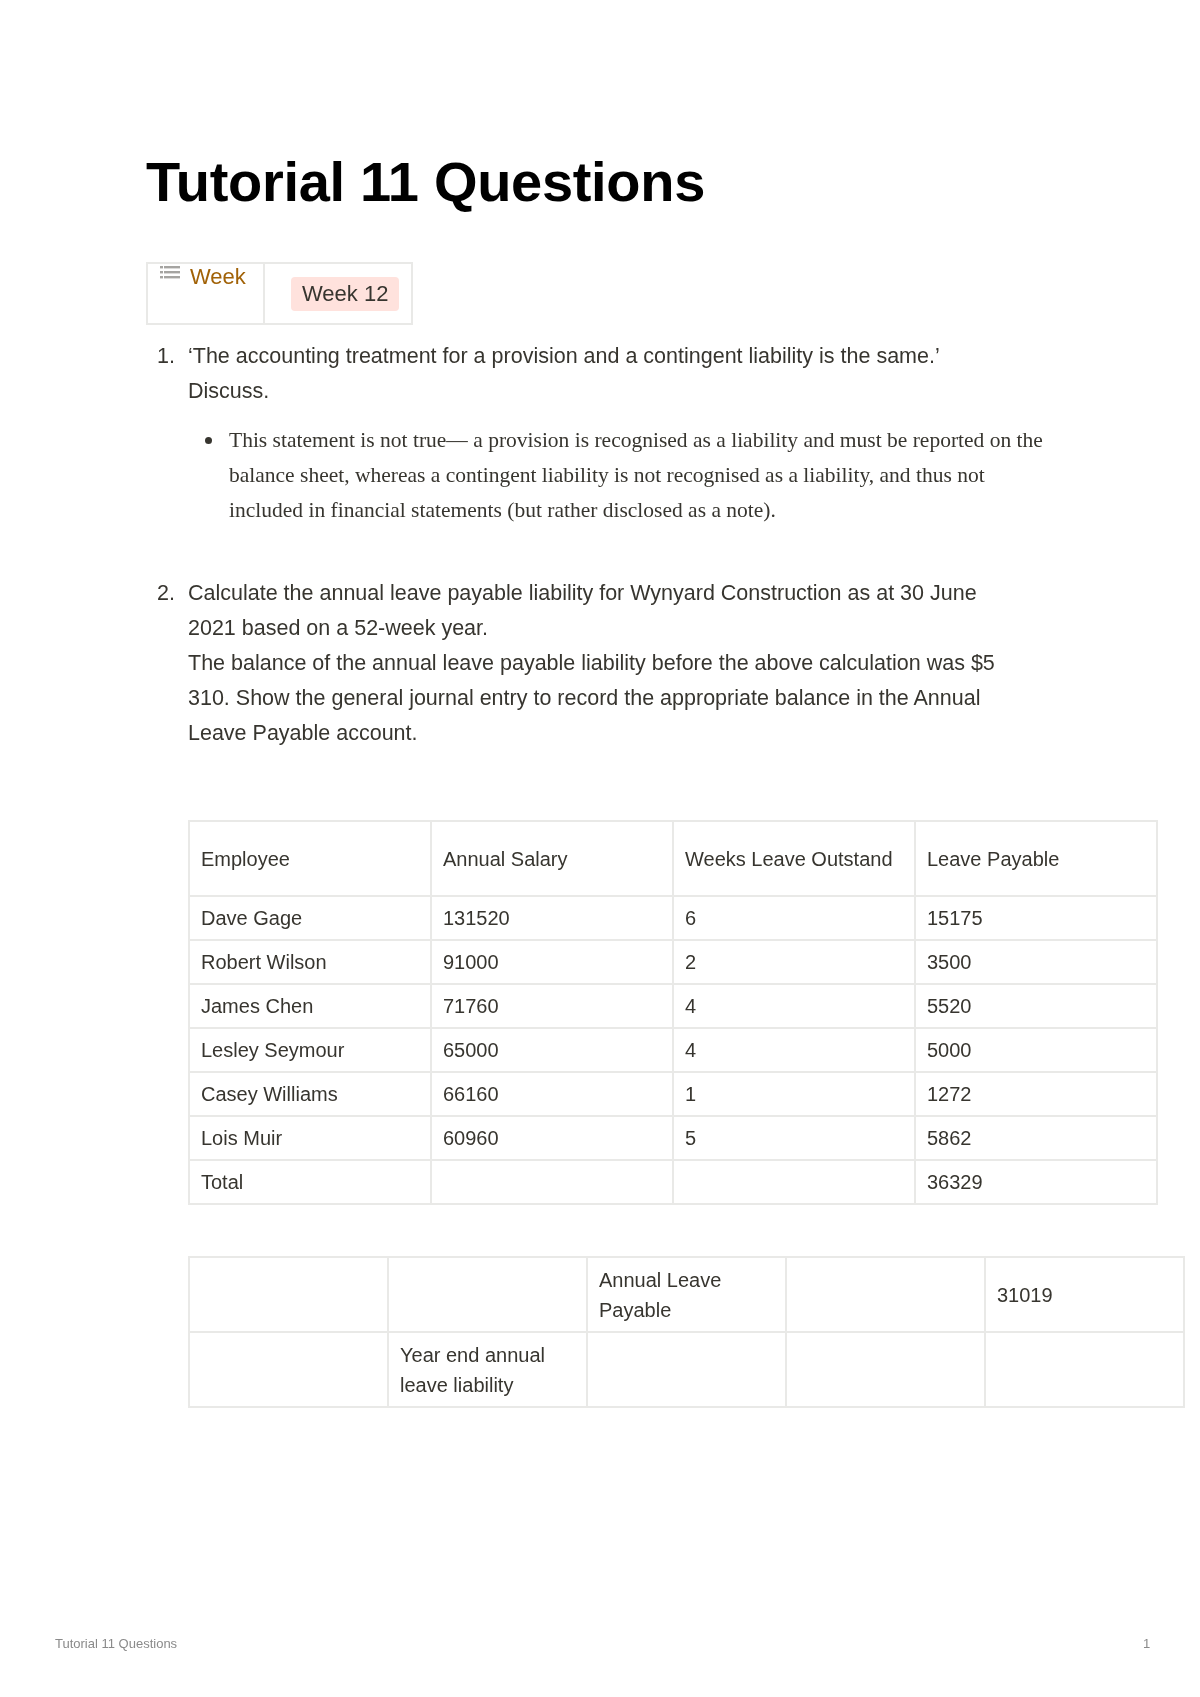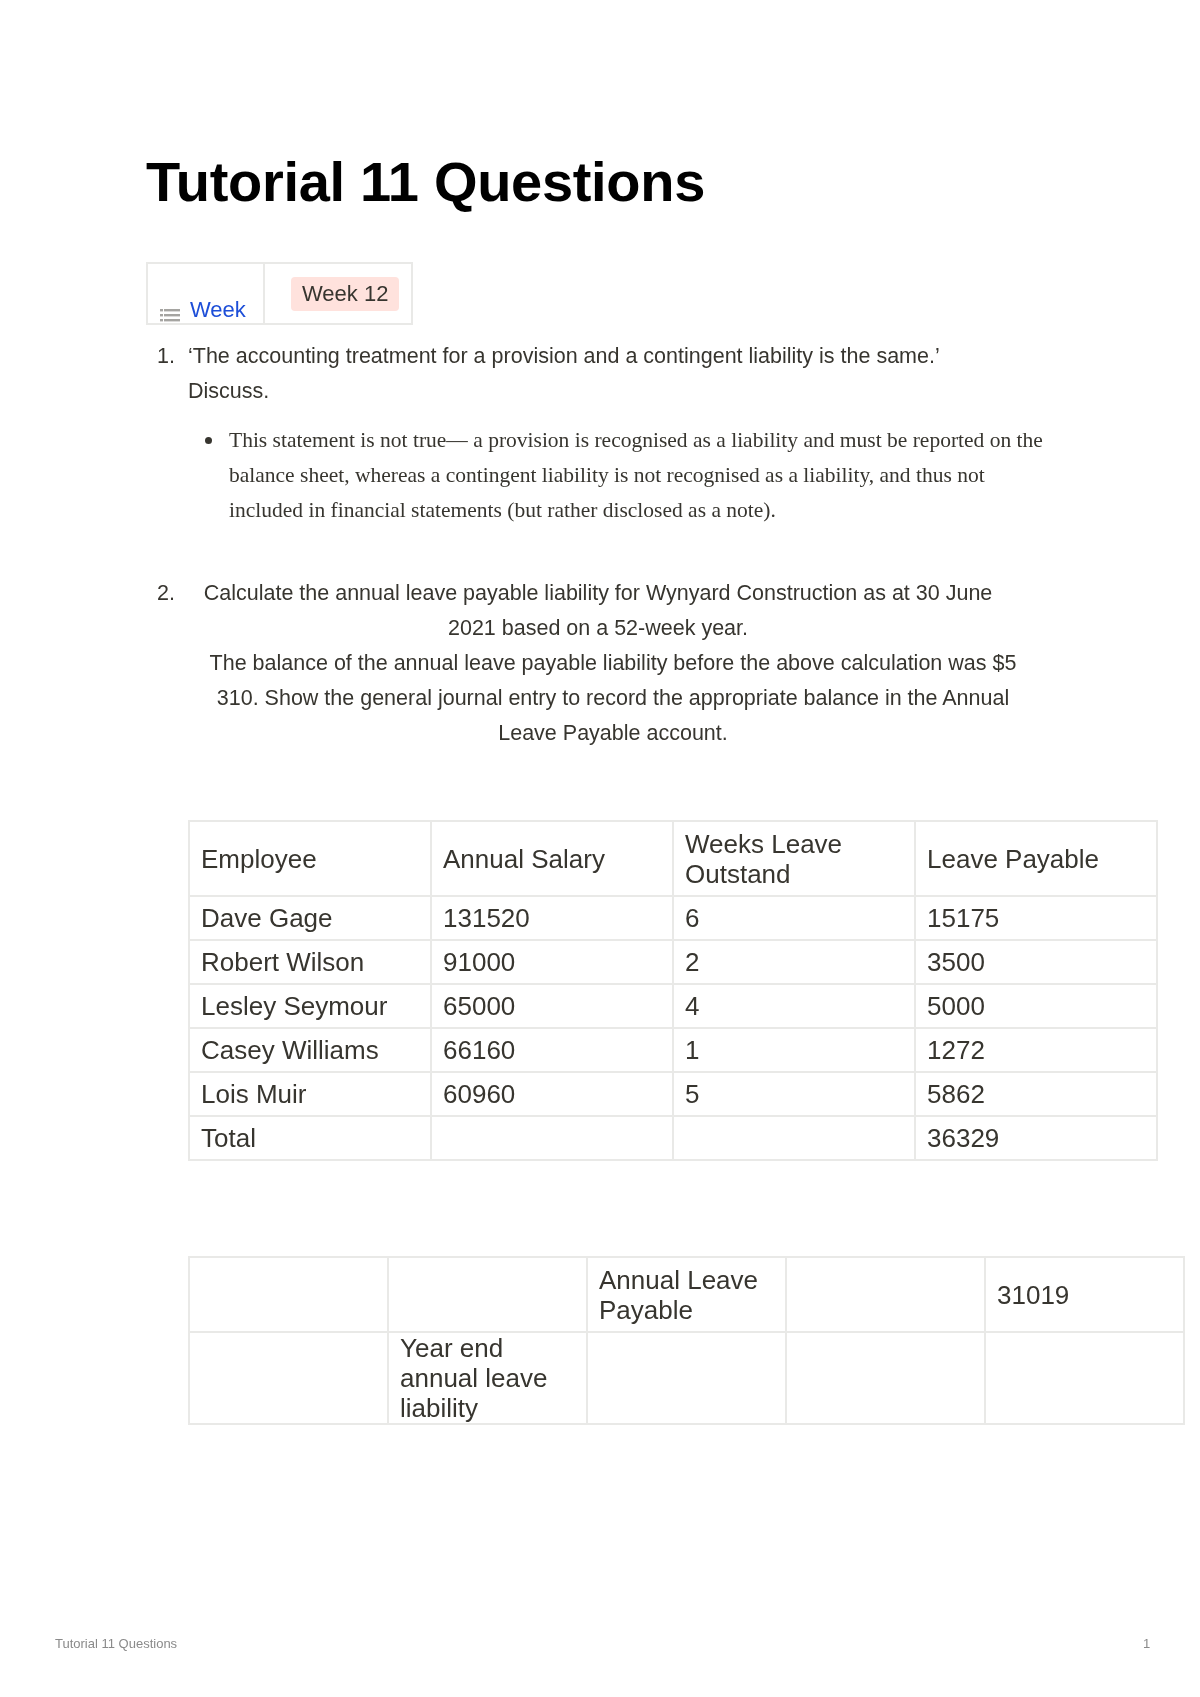--- a/index.html
+++ b/index.html
@@ -10,41 +10,41 @@
   .title {
     position: absolute; left: 146px; top: 146px;
     font-family: "Liberation Sans", sans-serif; font-weight: 700;
     font-size: 56px; line-height: 72px; color: #000; margin: 0; letter-spacing: -0.3px;
   }
   .props {
     position: absolute; left: 146px; top: 262px; width: 267px; height: 63px;
     border: 2px solid #e9e9e7; box-sizing: border-box; display: flex;
   }
   .props .prop-name {
-    width: 117px; border-right: 2px solid #e9e9e7; display: flex; align-items: flex-end;
-    padding-left: 12px; box-sizing: border-box; color: #1d4ed8; font-size: 22px;
+    width: 117px; border-right: 2px solid #e9e9e7; display: flex; align-items: flex-start;
+    padding-left: 12px; box-sizing: border-box; color: #a16207; font-size: 22px;
   }
   .props .prop-name svg { margin-right: 10px; }
   .props .prop-value { flex: 1; display: flex; align-items: center; padding-left: 26px; }
   .tag {
     background: #ffe2dd; color: #37352f; font-size: 22px; border-radius: 4px;
     padding: 3px 11px; line-height: 28px;
   }
   .body-text { font-size: 21.5px; line-height: 35px; color: #37352f; }
   .q { position: absolute; left: 157px; width: 900px; }
   .q .num { position: absolute; left: 0; top: 0; }
   .q .content { margin-left: 31px; }
   .bullet { position: absolute; left: 200px; width: 850px; }
   .bullet .dot {
     position: absolute; left: 5px; top: 14px; width: 7px; height: 7px; border-radius: 50%; background: #37352f;
   }
   .bullet .content { margin-left: 29px; }
   table {
     position: absolute; border-collapse: collapse; table-layout: fixed;
-    font-size: 26px; color: #37352f;
+    font-size: 20px; color: #37352f;
   }
   td {
     border: 2px solid #e9e9e7; padding: 0 11px; vertical-align: middle; line-height: 30px;
   }
   #leave-table { left: 188px; top: 820px; width: 875px; }
   #leave-table td.c0, #leave-table td.c1, #leave-table td.c2, #leave-table td.c3 { width: 218px; }
   #leave-table tr.head td { height: 73px; }
   #leave-table tr.row td { height: 42px; border-radius: 13px; }
   #journal-table { left: 188px; top: 1256px; width: 875px; }
   #journal-table td { width: 175px; height: 73px; }
@@ -85,21 +85,21 @@
   </div>
 </div>
 
 <div class="bullet body-text" style="top:423px;">
   <span class="dot"></span>
   <div class="content" style="width:820px;font-family:Liberation Serif, serif;">This statement is not true— a provision is recognised as a liability and must be reported on the balance sheet, whereas a contingent liability is not recognised as a liability, and thus not included in financial statements (but rather disclosed as a note).</div>
 </div>
 
 <div class="q body-text" style="top:576px;">
   <span class="num">2.</span>
-  <div class="content" style="width:850px;text-align:center;">
+  <div class="content" style="width:850px;">
     <div style="width:820px;">Calculate the annual leave payable liability for Wynyard Construction as at 30 June 2021 based on a 52-week year.</div>
     <div style="width:850px;">The balance of the annual leave payable liability before the above calculation was $5 310. Show the general journal entry to record the appropriate balance in the Annual Leave Payable account.</div>
   </div>
 </div>
 
 <table id="leave-table">
   <tbody>
       <tr class="head">
     <td class="c0">Employee</td>
     <td class="c1">Annual Salary</td>
@@ -110,20 +110,26 @@
     <td>Dave Gage</td>
     <td>131520</td>
     <td>6</td>
     <td>15175</td>
   </tr>
   <tr class="row">
     <td>Robert Wilson</td>
     <td>91000</td>
     <td>2</td>
     <td>3500</td>
+  </tr>
+  <tr class="row">
+    <td>James Chen</td>
+    <td>71760</td>
+    <td>4</td>
+    <td>5520</td>
   </tr>
   <tr class="row">
     <td>Lesley Seymour</td>
     <td>65000</td>
     <td>4</td>
     <td>5000</td>
   </tr>
   <tr class="row">
     <td>Casey Williams</td>
     <td>66160</td>

